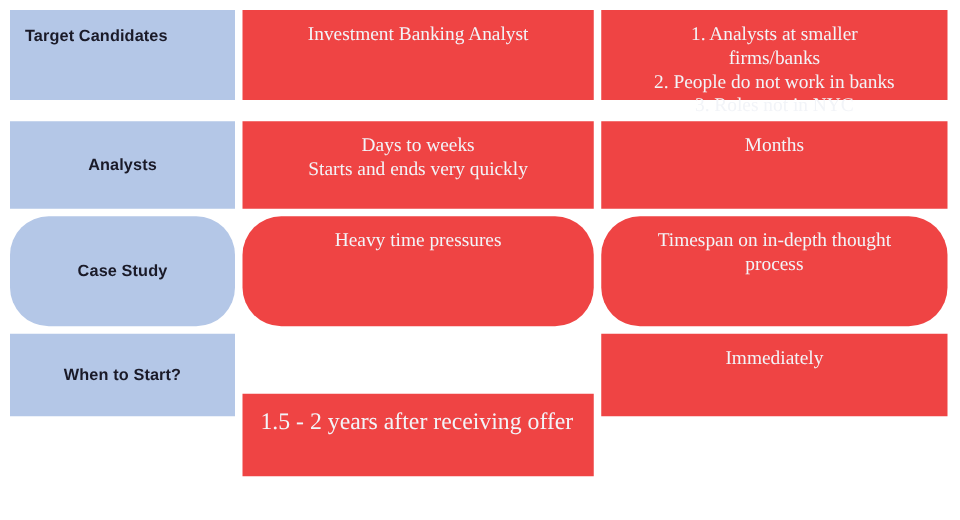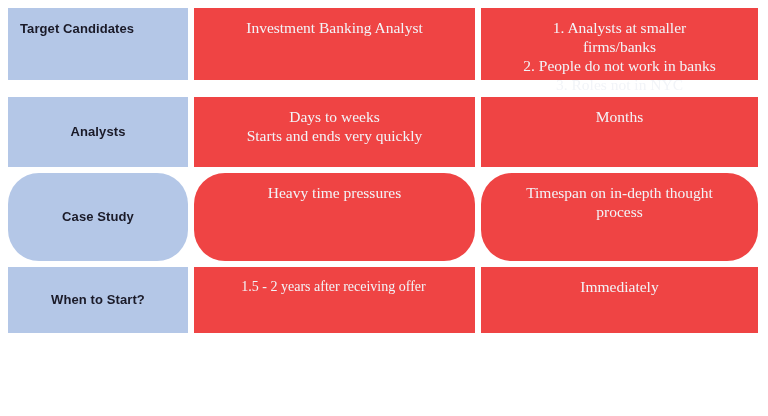--- a/index.html
+++ b/index.html
@@ -88,21 +88,21 @@
     box-sizing: border-box;
     padding: 11px 6px 6px 6px;
     color: #f2f4f8;
     font-family: "Liberation Serif", serif;
     font-size: 15.5px;
     line-height: 1.22;
     text-align: center;
     word-wrap: break-word;
   }
   .data-cell .dline { display: block; }
-  .data-cell.tight { font-size: 14px; padding-left: 2px; padding-right: 4px; }
+  .data-cell.tight { font-size: 19px; padding-left: 2px; padding-right: 4px; margin-top: 48px; }
 
   
   .r-candidates .label-cell,
   .r-candidates .data-cell { height: 72px; }
   .r-timespan   .label-cell,
   .r-timespan   .data-cell { height: 70px; margin-top: 11px; }
   .r-casestudy  .label-cell,
   .r-casestudy  .data-cell { height: 88px; border-radius: 31px; }
   .r-whenstart  .label-cell,
   .r-whenstart  .data-cell { height: 66px; }

